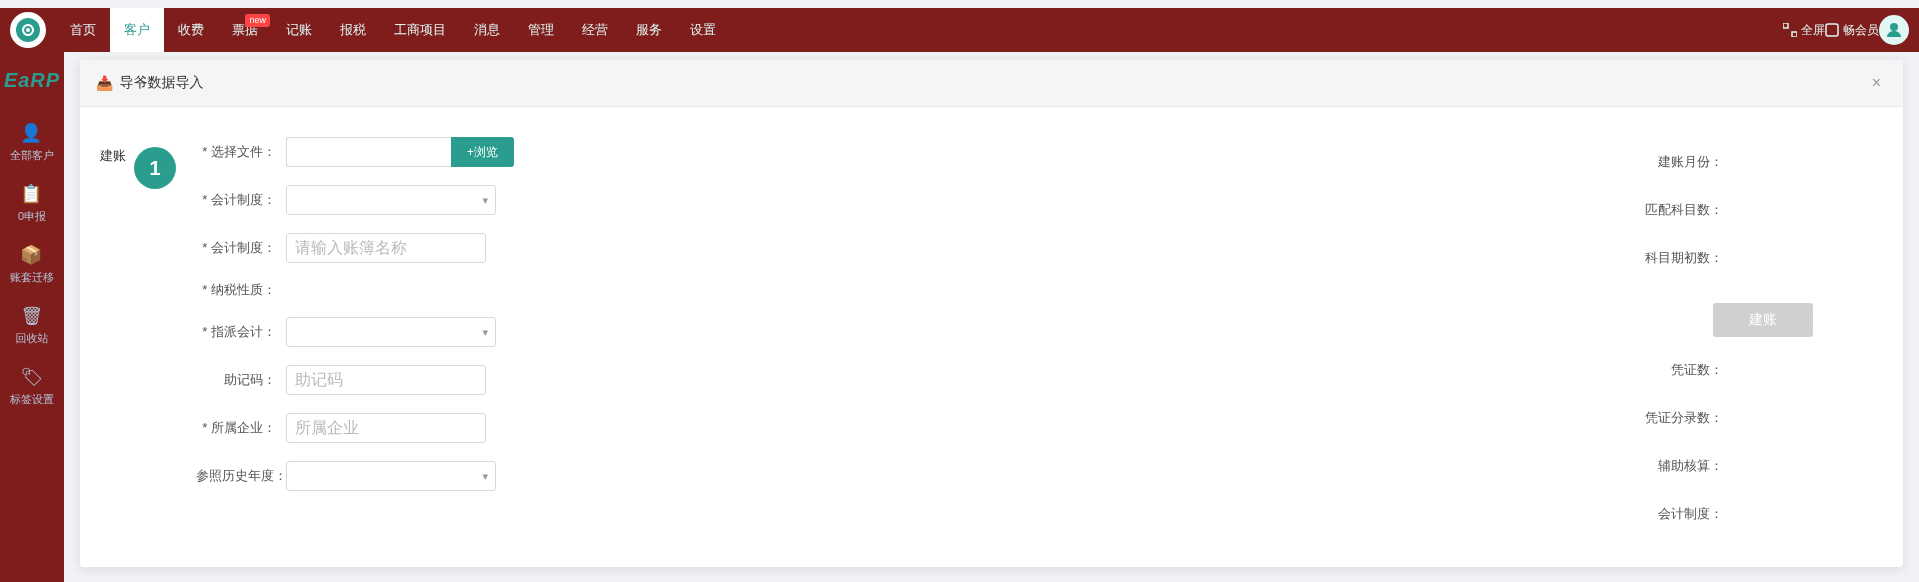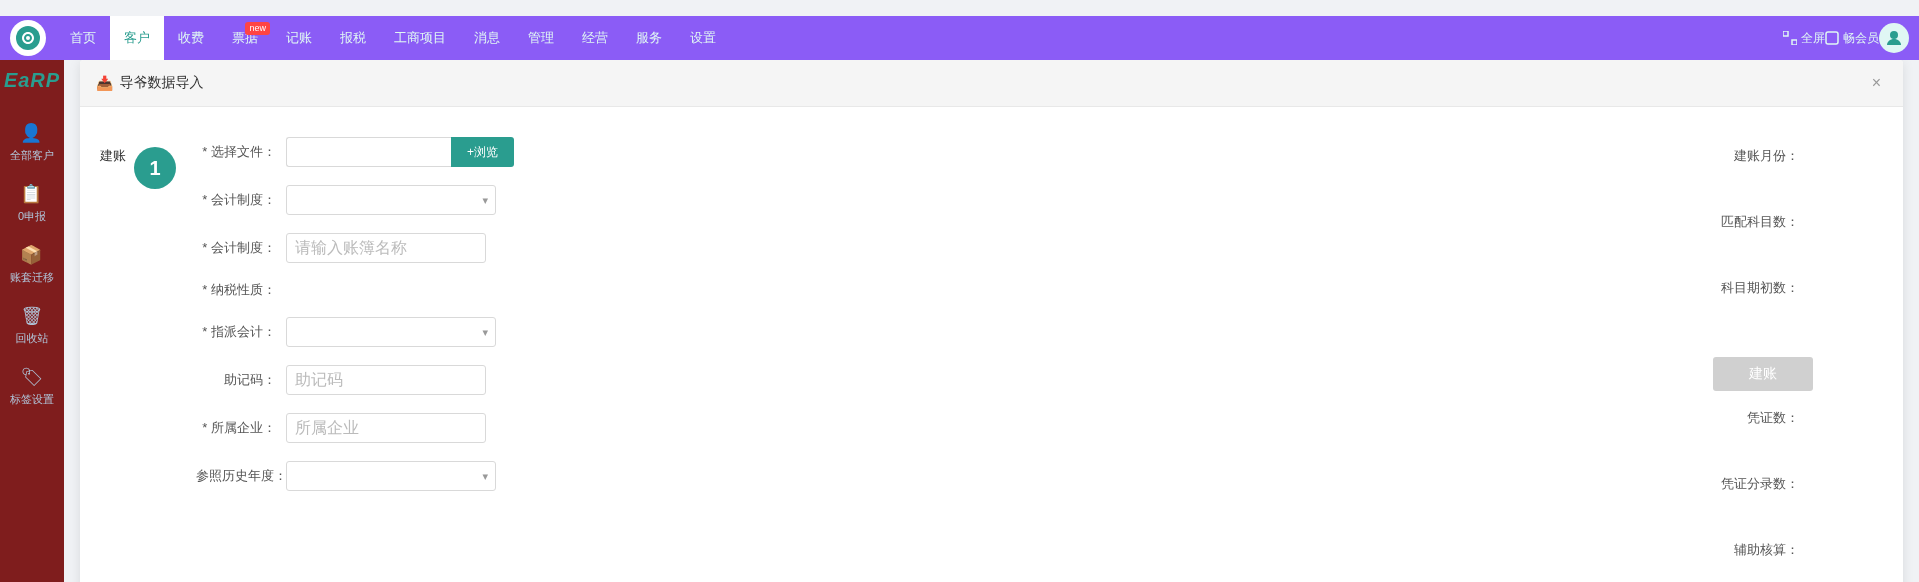--- a/index.html
+++ b/index.html
@@ -1,21 +1,21 @@
 <!DOCTYPE html>
 <html><head>
   <meta charset="utf-8">
   <style>
     * { box-sizing: border-box; margin: 0; padding: 0; }
     body { font-family: "Microsoft YaHei", Arial, sans-serif; font-size: 13px; background: #f0f2f5; height: 582px; overflow: hidden; }
 
     
     .top-nav {
-      display: flex; align-items: center; background: #8b5cf6; height: 44px; padding: 0 10px;
-      position: fixed; top: 16px; left: 0; right: 0; z-index: 100;
+      display: flex; align-items: center; background: #7f1d1d; height: 44px; padding: 0 10px;
+      position: fixed; top: 8px; left: 0; right: 0; z-index: 100;
     }
     .logo { width: 36px; height: 36px; background: #fff; border-radius: 50%; display: flex; align-items: center; justify-content: center; margin-right: 10px; }
     .logo-inner { width: 24px; height: 24px; background: #2a9d8f; border-radius: 50%; display: flex; align-items: center; justify-content: center; }
     .logo-inner svg { width: 16px; height: 16px; }
     .nav-items { display: flex; align-items: center; flex: 1; }
     .nav-item {
       color: #e0f7f4; padding: 0 14px; height: 44px; display: flex; align-items: center;
       cursor: pointer; font-size: 13px; position: relative; white-space: nowrap;
     }
     .nav-item.active { background: #fff; color: #2a9d8f; }
@@ -110,21 +110,21 @@
     .file-input { border-radius: 3px 0 0 3px; border-right: none; width: 165px; }
 
     .radio-group { display: flex; align-items: center; gap: 16px; height: 30px; }
     .radio-item { display: flex; align-items: center; gap: 4px; cursor: pointer; font-size: 13px; color: #555; }
     .radio-item input { accent-color: #2a9d8f; width: 14px; height: 14px; }
 
     
     .right-info-panel {
       width: 260px; padding-left: 20px; padding-top: 10px; flex-shrink: 0;
     }
-    .info-row { display: flex; align-items: center; margin-bottom: 18px; flex-direction: column; }
+    .info-row { display: flex; align-items: center; margin-bottom: 18px; }
     .info-label { color: #555; font-size: 13px; white-space: nowrap; margin-right: 8px; min-width: 80px; text-align: right; }
     .info-value { flex: 1; min-height: 30px; }
 
     
     .build-btn-area {
       display: flex; justify-content: center; margin-top: 30px;
     }
     .build-btn {
       background: #d0d0d0; color: #fff; border: none; padding: 8px 36px;
       font-size: 14px; border-radius: 3px; cursor: not-allowed; min-width: 90px;

